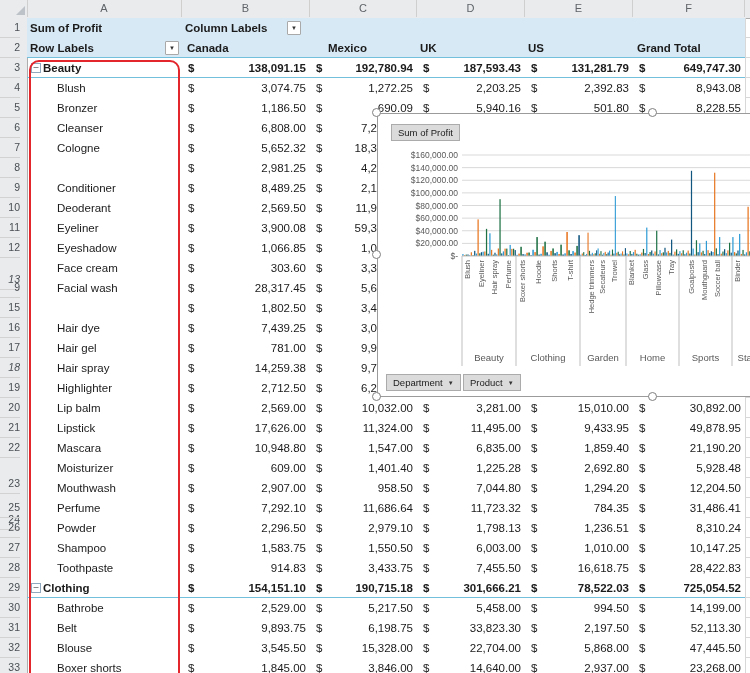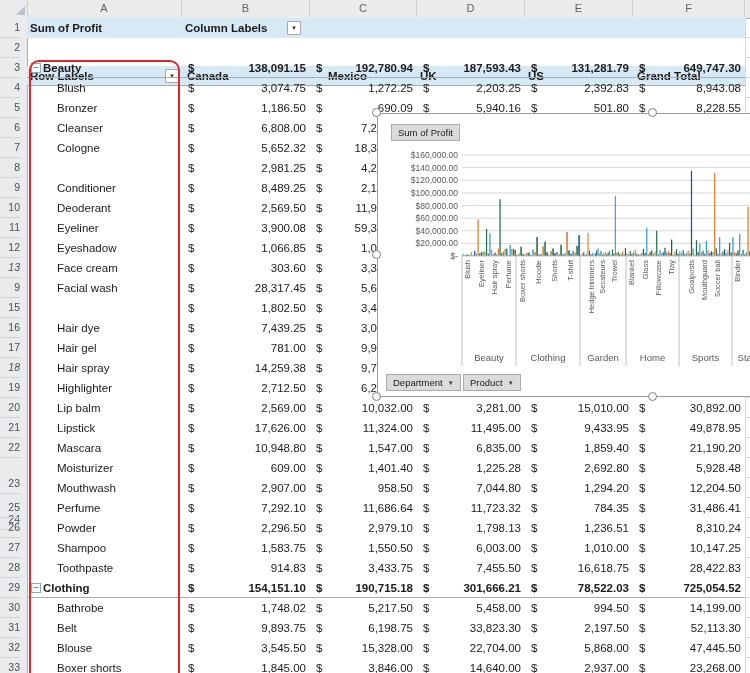--- a/index.html
+++ b/index.html
@@ -79,21 +79,21 @@
       <div class="rownum" style="top: 40px;">3</div>
       <div class="rownum" style="top: 60px;">4</div>
       <div class="rownum" style="top: 80px;">5</div>
       <div class="rownum" style="top: 100px;">6</div>
       <div class="rownum" style="top: 120px;">7</div>
       <div class="rownum" style="top: 140px;">8</div>
       <div class="rownum" style="top: 160px;">9</div>
       <div class="rownum" style="top: 180px;">10</div>
       <div class="rownum" style="top: 200px;">11</div>
       <div class="rownum" style="top: 220px;">12</div>
-      <div class="rownum" style="top: 240px; font-style: italic;">13</div>
+      <div class="rownum" style="top: 252px; font-style: italic;">13</div>
       <div class="rownum" style="top: 260px;">9</div>
       <div class="rownum" style="top: 280px;">15</div>
       <div class="rownum" style="top: 300px;">16</div>
       <div class="rownum" style="top: 320px;">17</div>
       <div class="rownum" style="top: 340px; font-style: italic;">18</div>
       <div class="rownum" style="top: 360px;">19</div>
       <div class="rownum" style="top: 380px;">20</div>
       <div class="rownum" style="top: 400px;">21</div>
       <div class="rownum" style="top: 420px;">22</div>
       <div class="rownum" style="top: 456px;">23</div>
@@ -145,21 +145,21 @@
     <div class="gline-h" style="top: 637px;"></div>
     <div class="gline-h" style="top: 657px;"></div>
   </div>
 
 <div class="prow" style="top:18px;">
   <span class="ptext" style="left:3px;">Sum of Profit</span>
   <span class="ptext" style="left:158px;">Column Labels</span>
   <div class="dropbtn" style="left:260px;">▼</div>
 </div>
 
-<div class="prow b2" style="top:38px;margin-top:28px;">
+<div class="prow b2" style="top:38px;">
   <span class="ptext" style="left:3px;">Row Labels</span>
   <div class="dropbtn" style="left:138px;">▼</div>
   <div id="country-headers">
       <span class="ptext" style="left: 160px;">Canada</span>
       <span class="ptext" style="left: 301px;">Mexico</span>
       <span class="ptext" style="left: 393px;">UK</span>
       <span class="ptext" style="left: 501px;">US</span>
       <span class="ptext" style="left: 610px;">Grand Total</span>
     </div>
 </div>
@@ -667,21 +667,21 @@
         <span class="dollar">$</span>
         <span class="num">725,054.52</span>
       </div>
     </div>
     <div class="drow" style="top: 598px;">
       <div class="lbl">
         <span class="txt">Bathrobe</span>
       </div>
       <div class="ncell" style="left: 155px; width: 128px;">
         <span class="dollar">$</span>
-        <span class="num">1,748.02</span>
+        <span class="num">2,529.00</span>
       </div>
       <div class="ncell" style="left: 283px; width: 107px;">
         <span class="dollar">$</span>
         <span class="num">5,217.50</span>
       </div>
       <div class="ncell" style="left: 390px; width: 108px;">
         <span class="dollar">$</span>
         <span class="num">5,458.00</span>
       </div>
       <div class="ncell" style="left: 498px; width: 108px;">

